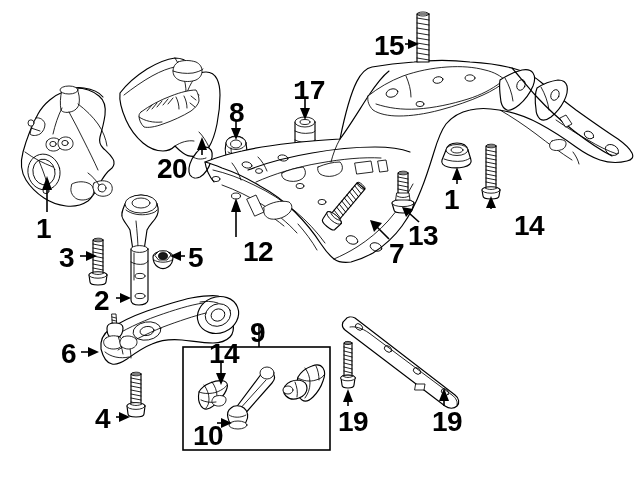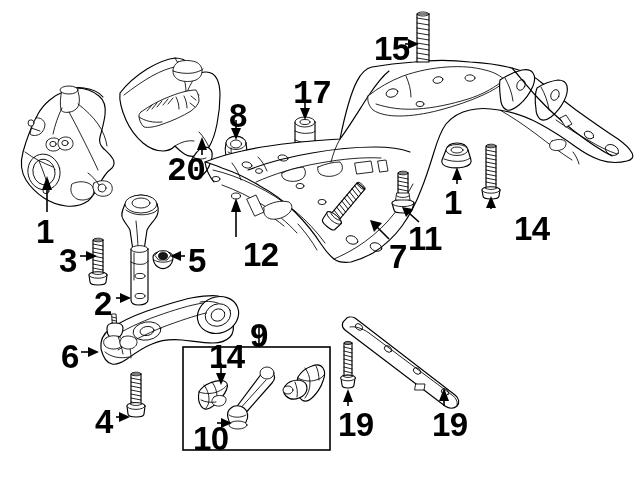--- a/index.html
+++ b/index.html
@@ -67,21 +67,21 @@
     stroke: none;
   }
   .inset-box {
     fill: #ffffff;
     stroke: #000000;
     stroke-width: 1.6;
   }
   .callout {
     position: absolute;
     font-family: "Liberation Sans", sans-serif;
-    font-size: 33px;
+    font-size: 28px;
     font-weight: 700;
     color: #000000;
     line-height: 1;
     letter-spacing: -0.5px;
     white-space: nowrap;
     user-select: none;
   }
 </style>
 </head>
 <body>
@@ -617,22 +617,22 @@
   <div class="callout" style="left:59px;  top:244px;">3</div>
   <div class="callout" style="left:95px;  top:405px;">4</div>
   <div class="callout" style="left:188px; top:244px;">5</div>
   <div class="callout" style="left:61px;  top:340px;">6</div>
   <div class="callout" style="left:389px; top:240px;">7</div>
   <div class="callout" style="left:229px; top:99px;">8</div>
   <div class="callout" style="left:250px; top:319px;">9</div>
   <div class="callout" style="left:193px; top:411px;margin-top:11px;">10</div>
   <div class="callout" style="left:209px; top:340px;">14</div>
   <div class="callout" style="left:243px; top:238px;">12</div>
-  <div class="callout" style="left:408px; top:222px;">11</div>
+  <div class="callout" style="left:408px; top:222px;">13</div>
   <div class="callout" style="left:478px; top:212px;margin-left:36px;">14</div>
   <div class="callout" style="left:374px; top:32px;">15</div>
   <div class="callout" style="left:444px; top:186px;">1</div>
   <div class="callout" style="left:293px; top:78px;font-family:Liberation Mono, monospace;">17</div>
   <div class="callout" style="left:432px; top:408px;">19</div>
   <div class="callout" style="left:338px; top:408px;">19</div>
-  <div class="callout" style="left:167px; top:155px;font-family:Liberation Mono, monospace;">20</div>
+  <div class="callout" style="left:157px; top:155px;">20</div>
 
 </div>
 
 </body></html>

